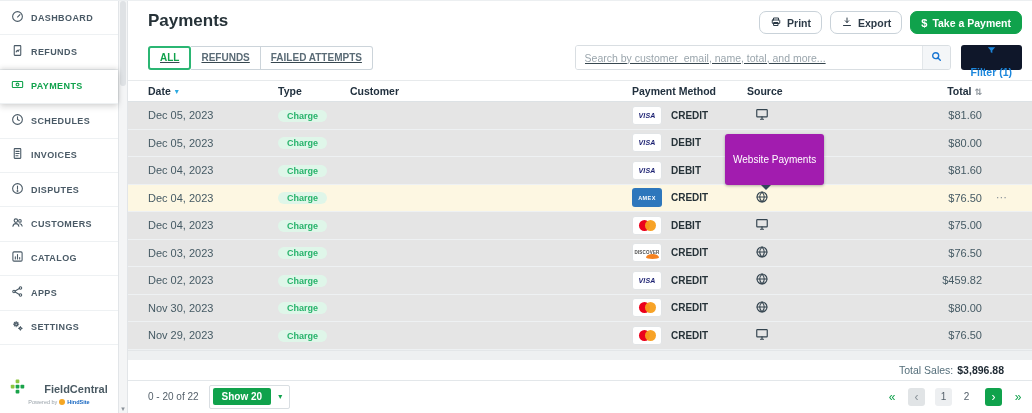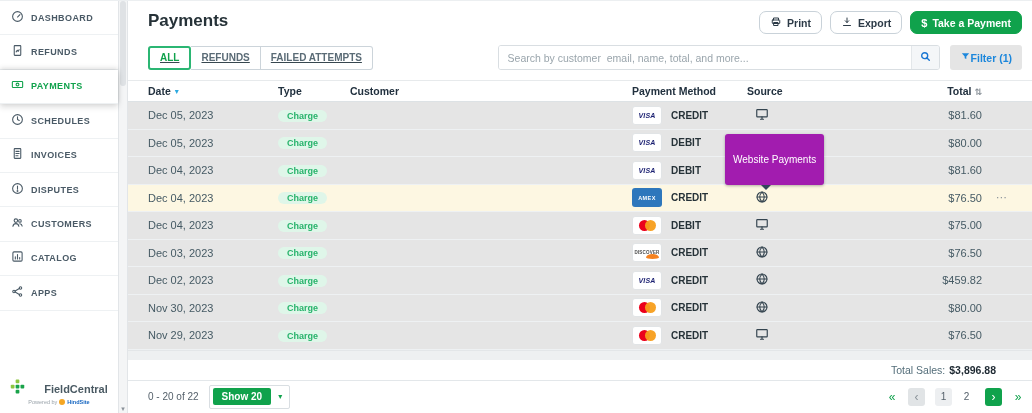--- a/index.html
+++ b/index.html
@@ -40,28 +40,28 @@
   .btn .dollar { font-size:11px; font-weight:bold; }
 
   .controls { display:flex; align-items:center; padding:10px 10px 10px 20px; gap:10px; }
   .tabs { display:flex;text-decoration:underline; }
   .tab { height:24px; padding:0 10px; font-size:10px; font-weight:bold; color:#5a6b76; background:#fff;
     border:1px solid #ccd4da; border-left-width:0; display:flex; align-items:center; cursor:pointer; font-family:inherit; }
   .tab:first-child { border-left-width:1px; border-radius:3px 0 0 3px; }
   .tab:last-child { border-radius:0 3px 3px 0; }
   .tab.active { color:#10a24c; border:2px solid #2bb673; border-radius:3px; background:#fff; position:relative; z-index:1; }
   .controls .spacer { flex:1 1 auto; }
-  .search { display:flex; width:442px; height:25px; border:1px solid #d9dee2; border-radius:3px; overflow:hidden; background:#fff; }
+  .search { display:flex; width:376px; height:25px; border:1px solid #d9dee2; border-radius:3px; overflow:hidden; background:#fff;text-decoration:underline; }
   .search input { flex:1; border:0; outline:none; padding:0 9px; font-size:10.5px; color:#37474f; font-family:inherit; }
   .search input::placeholder { color:#9aa5ac; }
   .search-btn { width:28px; border:0; border-left:1px solid #e3e7ea; background:#f4f6f8; color:#1976d2;
     display:flex; align-items:center; justify-content:center; cursor:pointer; }
-  .filter-btn { display:inline-flex; align-items:center; gap:0; height:25px; padding:0 10px;
-    background:#e5e5e5; color:#1c87dc; border:0; border-radius:3px; font-size:10.5px; font-weight:bold;
-    cursor:pointer; font-family:inherit; }
+  .filter-btn { display:inline-flex; align-items:center; gap:8px; height:25px; padding:0 10px;
+    background:#0f172a; color:#1c87dc; border:0; border-radius:3px; font-size:10.5px; font-weight:bold;
+    cursor:pointer; font-family:inherit;flex-direction:column; }
 
   
   .thead { display:flex; align-items:center; height:22px; padding:0 24px 0 20px;
     border-top:1px solid #e7eaec; border-bottom:1px solid #dde2e5; font-size:10.5px; font-weight:bold; color:#22313f; }
   .c { flex:0 0 auto; }
   .c-date { width:130px; }
   .c-type { width:72px; }
   .c-cust { flex:1 1 auto; min-width:0; }
   .c-method { width:115px; display:flex; align-items:center; }
   .c-source { width:115px; }
@@ -92,21 +92,21 @@
   .mlabel { font-size:10px; font-weight:bold; color:#263238; }
   .src-icon { display:inline-block; color:#34444f; margin-left:8px; }
   .c-source.rel { position:relative; }
   .tooltip { position:absolute; left:-22px; bottom:21px; background:#a21caf; color:#fff; font-size:10px;
     padding:20px 8px; border-radius:3px; white-space:nowrap; z-index:10; box-shadow:0 1px 3px rgba(0,0,0,.3); }
   .tooltip::after { content:""; position:absolute; left:36px; bottom:-5px; border:5px solid transparent;
     border-top-color:#31445a; border-bottom:0; }
   .row-menu-dots { color:#8a9299; letter-spacing:1px; font-size:11px; cursor:pointer; }
 
   .gap { height:10px; background:#eef0f1; border-top:1px solid #e3e6e8; }
-  .totals { height:21px; display:flex; align-items:center; justify-content:flex-end; padding-right:36px;
+  .totals { height:21px; display:flex; align-items:center; justify-content:flex-end; padding-right:28px;
     font-size:10.5px; color:#546e7a; border-bottom:1px solid #e3e7ea; gap:4px; }
   .totals b { color:#1f2a33; }
 
   
   .pager { flex:1; display:flex; align-items:center; padding:0 8px 0 20px; font-size:10px; color:#55616b; gap:10px; }
   .show-select { display:inline-flex; align-items:center; height:24px; border:1px solid #d9dee2; border-radius:2px;
     padding:0 7px 0 3px; gap:7px; cursor:pointer; background:#fff; }
   .show-pill { background:#10a24c; color:#fff; font-size:10px; font-weight:bold; padding:3px 9px; border-radius:2px; }
   .show-caret { color:#10a24c; font-size:8px; }
   .pager .spacer { flex:1 1 auto; }
@@ -185,20 +185,29 @@
           <span class="lbl">CATALOG</span>
         </div>
         <div class="side-item">
           <span class="icon"><svg width="13" height="13" viewBox="0 0 24 24" fill="none" stroke="currentColor" stroke-width="2" stroke-linecap="round" stroke-linejoin="round">
               <circle cx="5.5" cy="12" r="2.3"></circle>
               <circle cx="17.5" cy="5.5" r="2.3"></circle>
               <circle cx="17.5" cy="18.5" r="2.3"></circle>
               <path d="M7.6 10.9l7.8-4.3M7.6 13.1l7.8 4.3"></path>
             </svg></span>
           <span class="lbl">APPS</span>
+        </div>
+        <div class="side-item">
+          <span class="icon"><svg width="13" height="13" viewBox="0 0 24 24" fill="none" stroke="currentColor" stroke-width="2" stroke-linecap="round" stroke-linejoin="round">
+              <circle cx="9.5" cy="9.5" r="2.3"></circle>
+              <path d="M9.5 4.8v1.9M9.5 12.3v1.9M4.8 9.5h1.9M12.3 9.5h1.9M6.2 6.2l1.3 1.3M11.5 11.5l1.3 1.3M12.8 6.2l-1.3 1.3M7.5 11.5l-1.3 1.3"></path>
+              <circle cx="17.3" cy="17.3" r="1.9"></circle>
+              <path d="M17.3 14.1v1.2M17.3 19.3v1.2M14.1 17.3h1.2M19.3 17.3h1.2"></path>
+            </svg></span>
+          <span class="lbl">SETTINGS</span>
         </div>
       </nav>
     <div class="logo">
       <div class="logo-row">
         <span>
           <svg width="15" height="15" viewBox="0 0 16 16">
             <rect x="6" y="0.5" width="4" height="4" rx="1" fill="#8cc63f"></rect>
             <rect x="0.8" y="6" width="4" height="4" rx="1" fill="#8cc63f"></rect>
             <rect x="6" y="6" width="4" height="4" rx="1" fill="#1aa34a"></rect>
             <rect x="11.2" y="6" width="4" height="4" rx="1" fill="#1aa34a"></rect>

